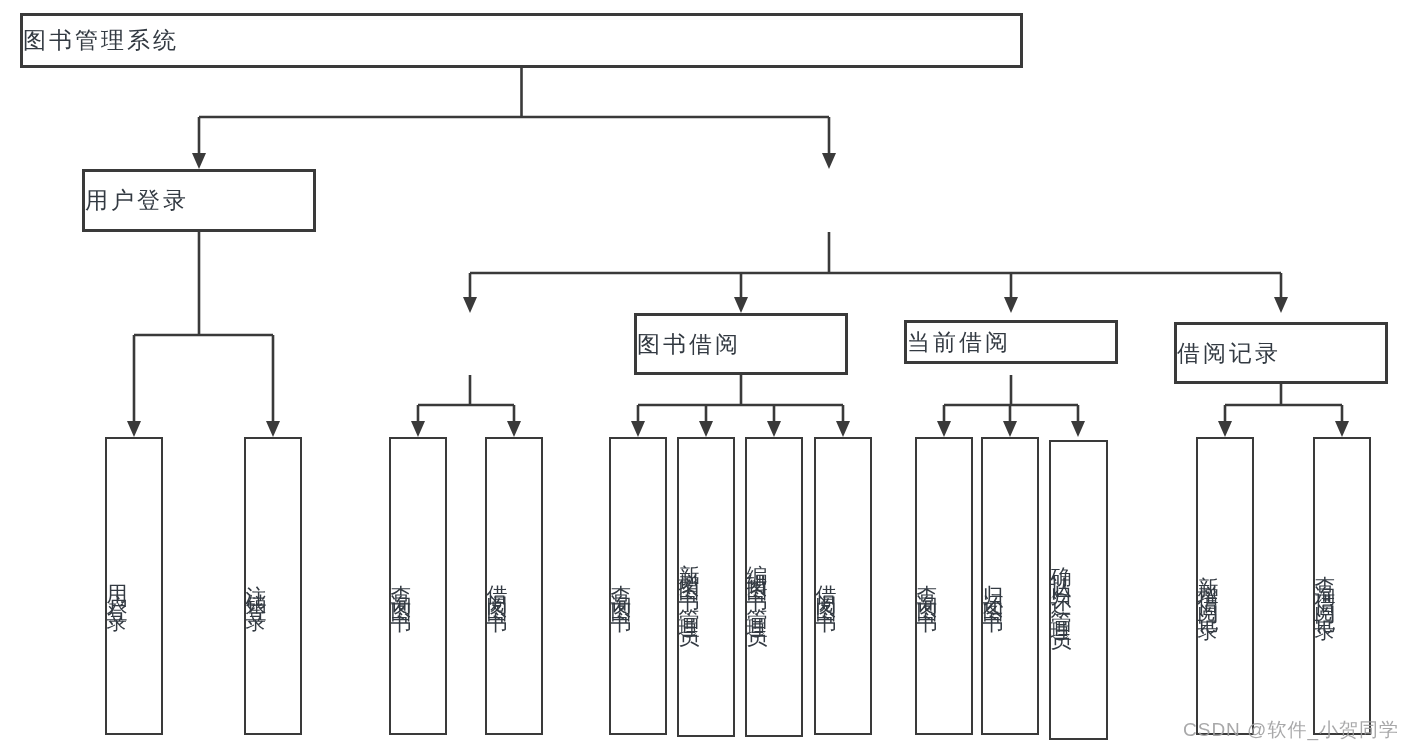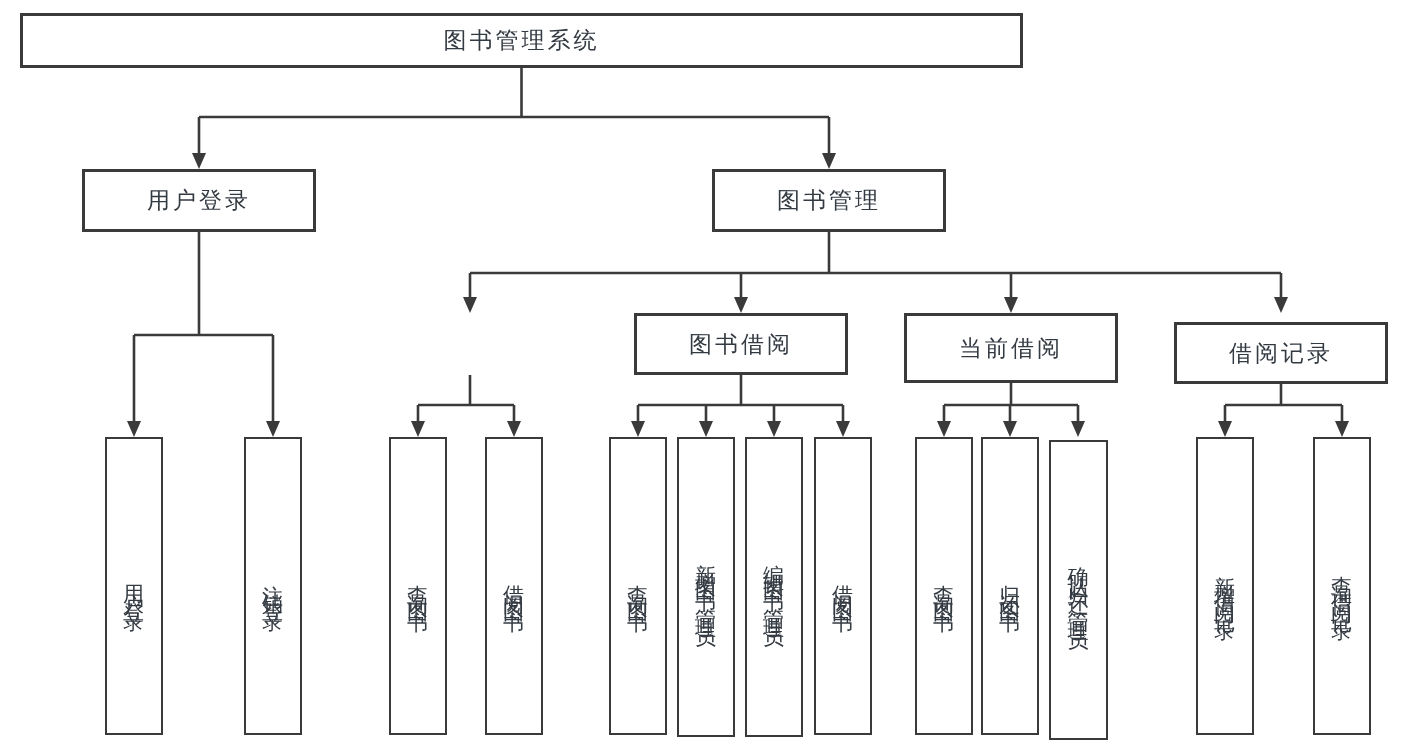--- a/index.html
+++ b/index.html
@@ -20,21 +20,20 @@
     left: 0;
     top: 0;
     z-index: 1;
   }
   .node, .leaf {
     position: absolute;
     box-sizing: border-box;
     background: #ffffff;
     display: flex;
     align-items: center;
-    justify-content: center;
     z-index: 2;
   }
   .node {
     border: 3px solid #3a3a3a;
   }
   .node .label {
     font-size: 23px;
     letter-spacing: 3px;
     color: #333a42;
     white-space: nowrap;
@@ -121,28 +120,25 @@
              M1335 421 L1349 421 L1342 437 Z" fill="#3a3a3a" stroke="none"></path>
   </svg>
 
   <div class="node" style="left:20px; top:13px; width:1003px; height:55px;">
     <span class="label">图书管理系统</span>
   </div>
 
   <div class="node" style="left:82px; top:169px; width:234px; height:63px;">
     <span class="label">用户登录</span>
   </div>
-  <div class="node" style="left:712px; top:169px; width:234px; height:63px;">
-    <span class="label">图书管理</span>
-  </div>
 
   <div class="node" style="left:634px; top:313px; width:214px; height:62px;">
     <span class="label">图书借阅</span>
   </div>
-  <div class="node" style="left:904px; top:313px; width:214px; height:70px;">
+  <div class="node" style="left:904px; top:320px; width:214px; height:44px;">
     <span class="label">当前借阅</span>
   </div>
   <div class="node" style="left:1174px; top:322px; width:214px; height:62px;">
     <span class="label">借阅记录</span>
   </div>
 
   <div class="leaf" style="left:105px; top:437px; width:58px; height:298px;">
     <span class="label">用户登录</span>
   </div>
   <div class="leaf" style="left:244px; top:437px; width:58px; height:298px;">
@@ -179,14 +175,15 @@
     <span class="label">确认归还（管理员）</span>
   </div>
 
   <div class="leaf" style="left:1196px; top:437px; width:58px; height:298px;">
     <span class="label">新增借阅记录</span>
   </div>
   <div class="leaf" style="left:1313px; top:437px; width:58px; height:298px;">
     <span class="label">查询借阅记录</span>
   </div>
 
+  <div class="watermark">CSDN @软件_小贺同学</div>
 
 </div>
 
 </body></html>

